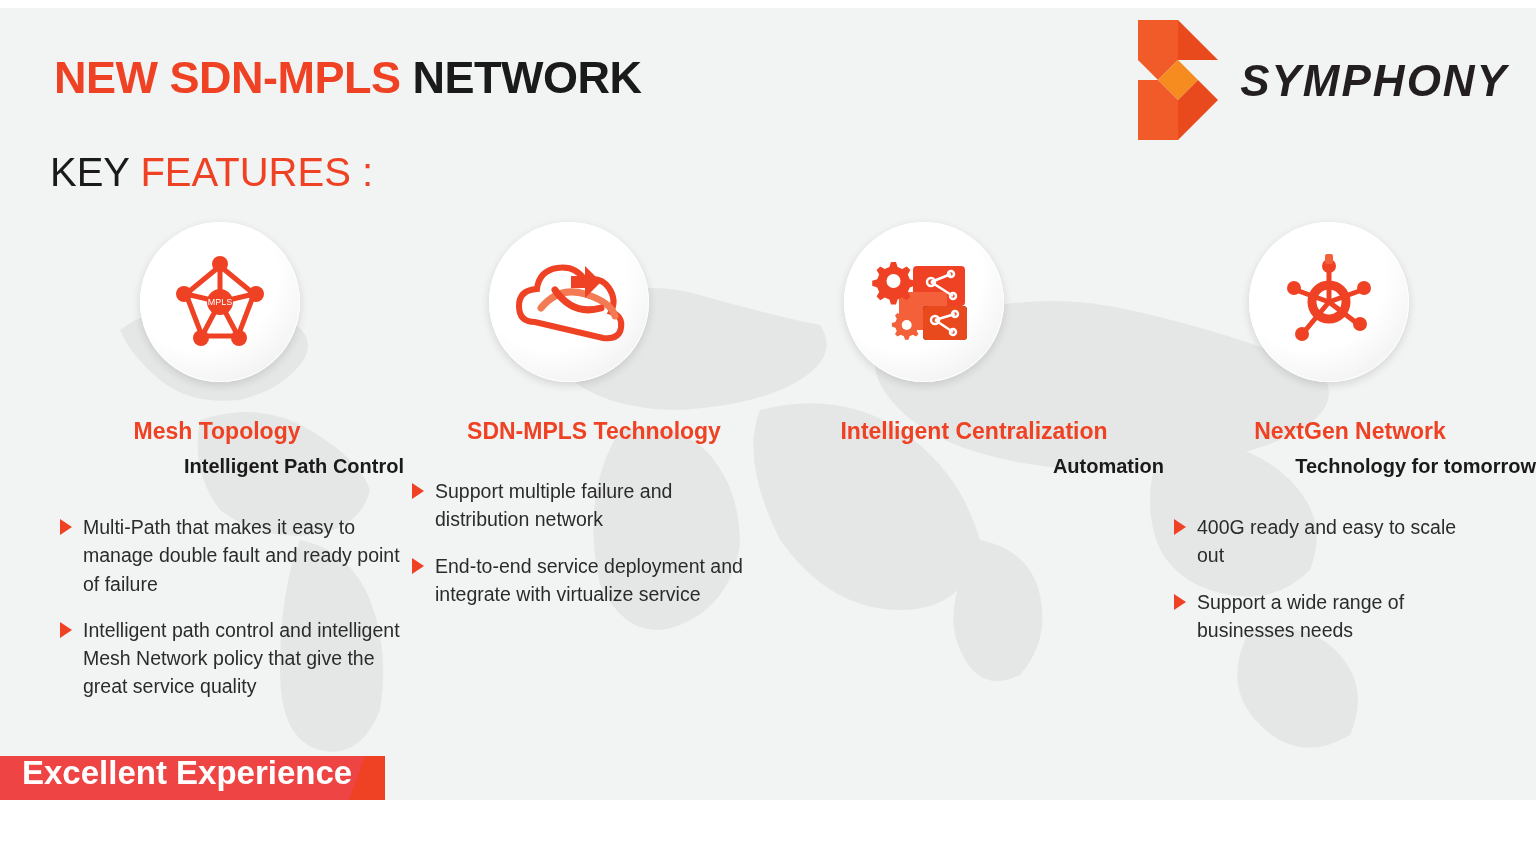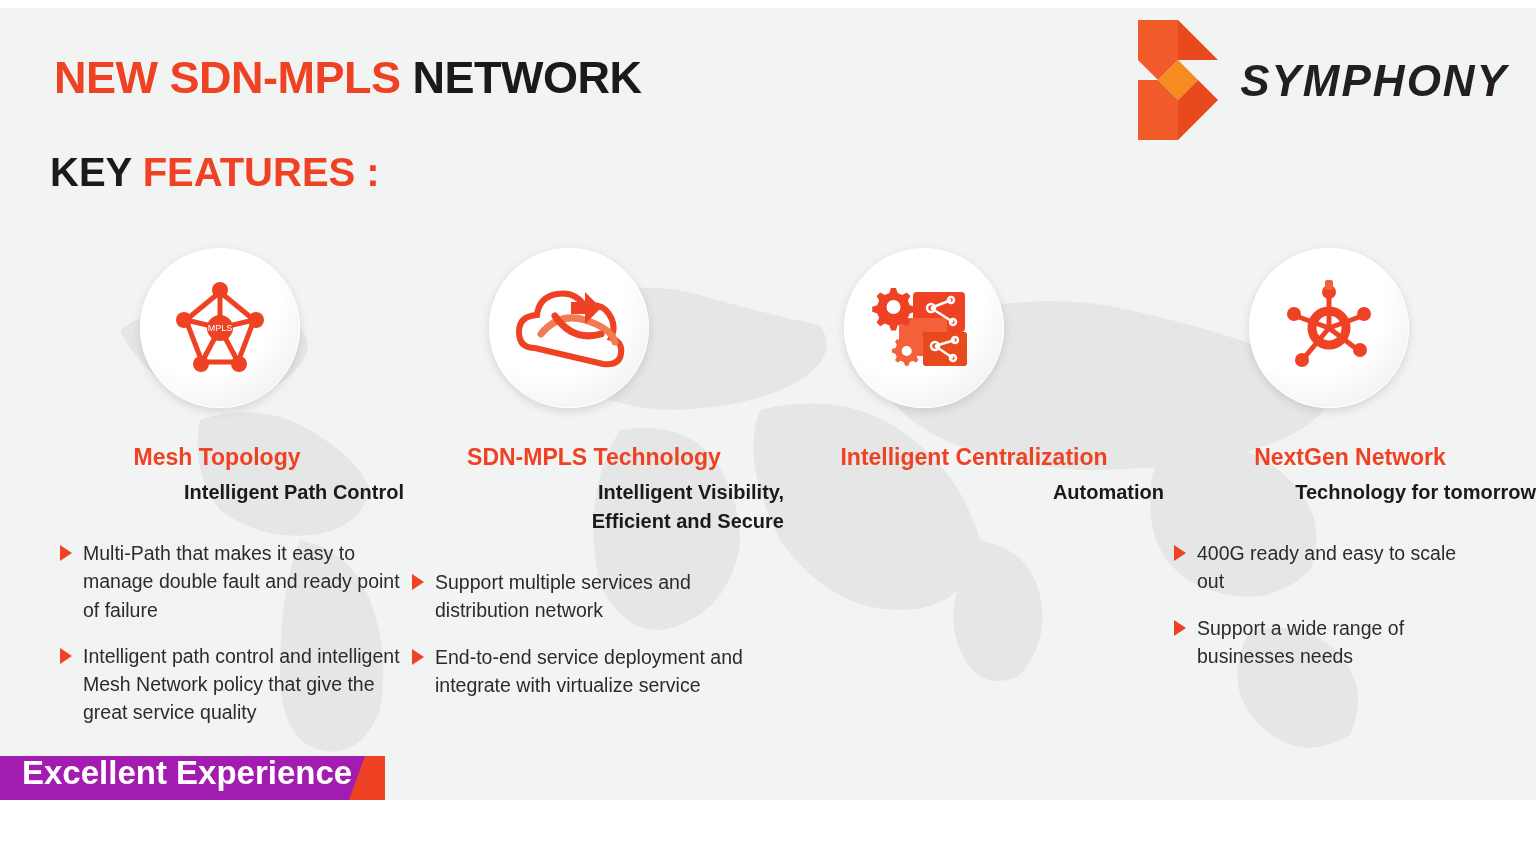--- a/index.html
+++ b/index.html
@@ -38,21 +38,21 @@
     font-weight: bold;
     letter-spacing: -0.5px;
     white-space: nowrap;
   }
   .title .orange { color: #ef4123; }
   .title .dark { color: #1a1a1a; }
   .subtitle {
     position: absolute;
     left: 50px; top: 150px;
     font-size: 40px;
-    font-weight: bold;
+    font-weight: normal;
     white-space: nowrap;
   }
   .subtitle .dark { color: #1a1a1a; }
   .subtitle .orange { color: #ef4123; }
 
   
   .logo-wrap {
     position: absolute;
     right: 28px; top: 18px;
     display: flex;
@@ -65,21 +65,21 @@
     font-size: 44px;
     font-weight: bold;
     letter-spacing: 2px;
     color: #231f20;
     font-family: "Liberation Sans", sans-serif;
   }
 
   
   .columns {
     position: absolute;
-    left: 0; top: 248px;
+    left: 0; top: 222px;
     width: 1536px;
     display: flex;
   }
   .col { position: relative; }
   .col-1 { width: 404px; padding-left: 30px; }
   .col-2 { width: 380px; }
   .col-3 { width: 380px; }
   .col-4 { width: 372px; }
 
   .circle {
@@ -137,21 +137,21 @@
   .b-col2 { padding-left: 8px; width: 360px; }
   .b-col3 { padding-left: 0px; width: 340px; }
   .b-col4 { padding-left: 10px; width: 330px; }
 
   
   .bottom-banner {
     position: absolute;
     left: 0; bottom: 0;
     height: 44px;
     width: 385px;
-    background: #a21caf;
+    background: #ef4444;
     border-top-right-radius: 0;
     display: flex;
     align-items: flex-start;
     padding-left: 22px;
     overflow: hidden;
   }
   .bottom-banner:after {
     content: "";
     position: absolute;
     right: -28px; top: 0;
@@ -254,26 +254,24 @@
     <div class="col col-2">
       <div class="circle c2">
         <svg width="116" height="104" viewBox="0 0 116 104">
           <path d="M24 72 q-16 0 -16-16 t18-17 q2-18 20-21 t28 12 q16-4 24 8 t2 24 q12 4 10 16 t-18 10 z" fill="none" stroke="#ef4123" stroke-width="6"></path>
           <path d="M30 58 q18-22 44-14 t30 22" fill="none" stroke="#f37a52" stroke-width="7" stroke-linecap="round"></path>
           <path d="M44 40 q18 26 46 18" fill="none" stroke="#ef4123" stroke-width="7" stroke-linecap="round"></path>
           <path d="M60 26 l14 0 l0 -10 l16 16 l-16 16 l0 -10 l-14 0 z" fill="#ef4123"></path>
         </svg>
       </div>
       <div class="feat-title">SDN-MPLS Technology</div>
-      <div class="feat-sub" style="white-space:pre-line">Intelligent Visibility,
-Efficient and Secure</div>
       <div class="bullets b-col2">
         <div class="bullet">
           <span class="tri"></span>
-          <span>Support multiple services and distribution network</span>
+          <span>Support multiple failure and distribution network</span>
         </div>
         <div class="bullet">
           <span class="tri"></span>
           <span>End-to-end service deployment and integrate with virtualize service</span>
         </div>
       </div>
     </div>
 
     <div class="col col-3">
       <div class="circle c3">

